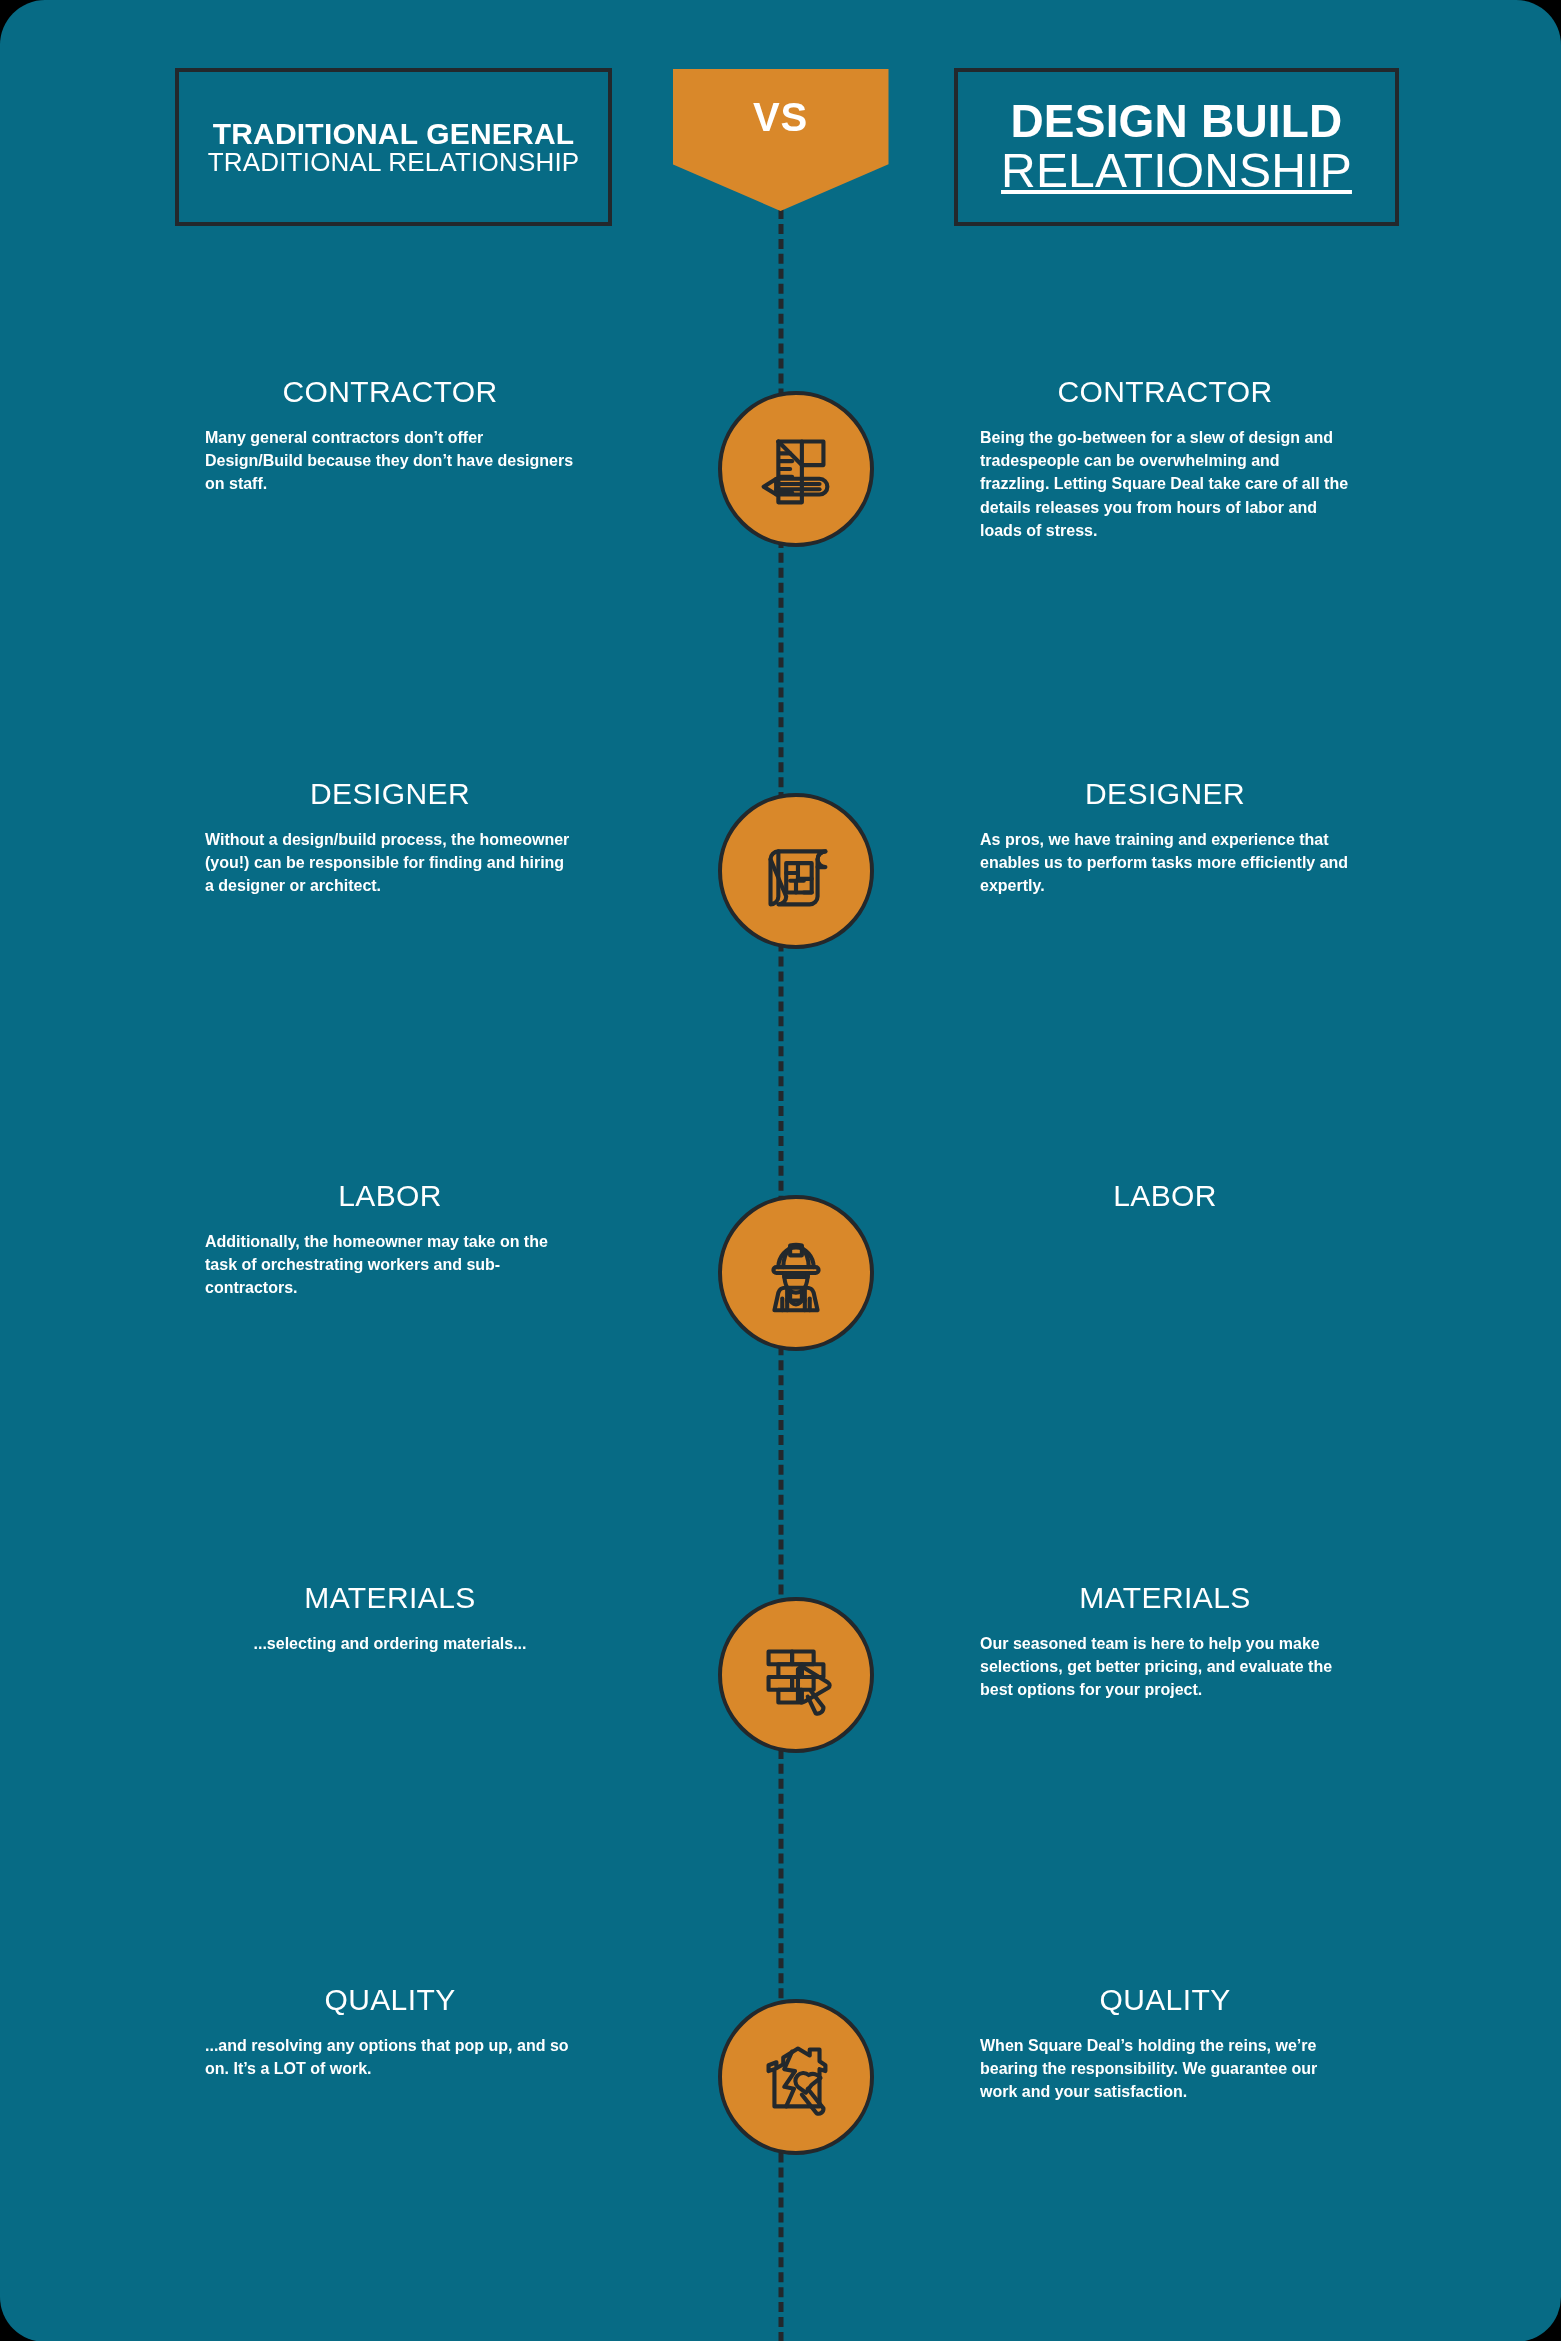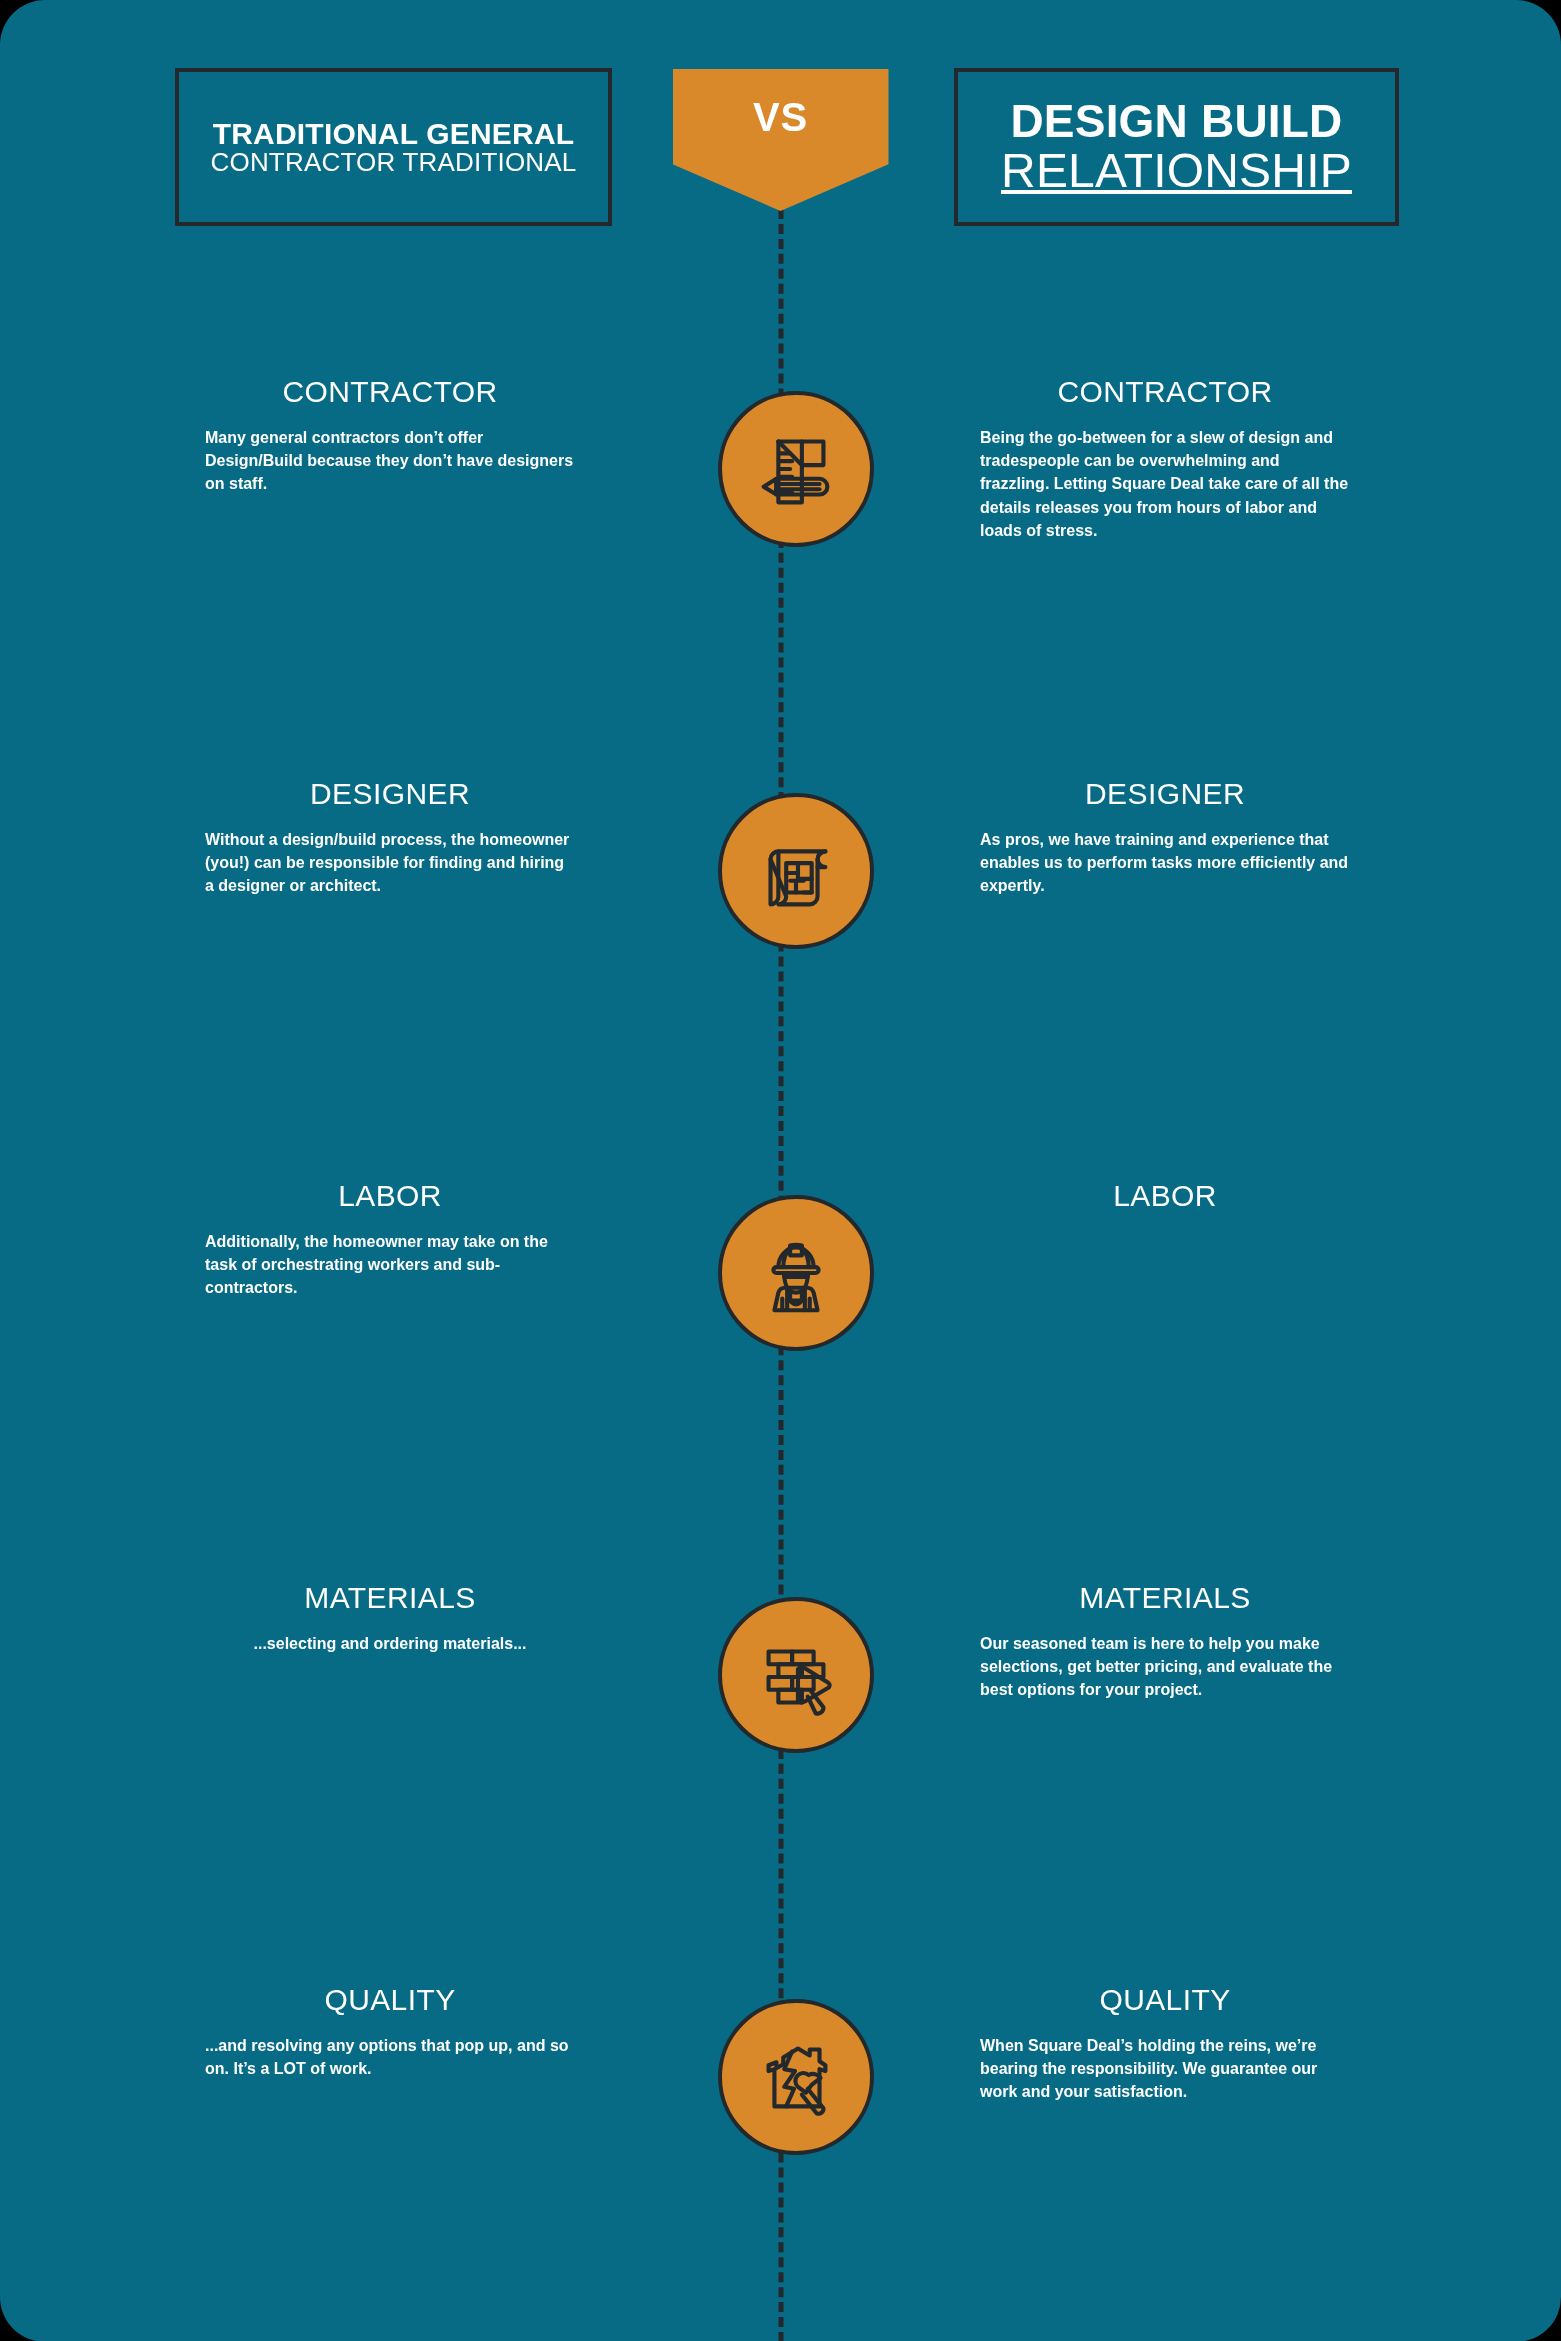--- a/index.html
+++ b/index.html
@@ -174,21 +174,21 @@
 <body>
 
 <div id="canvas">
 
   <div class="spine" id="spine-main"></div>
 
   <div class="header-row">
 
     <div class="hdr-box" id="hdr-left">
       <div class="hdr-l1">TRADITIONAL GENERAL</div>
-      <div class="hdr-l2">CONTRACTOR TRADITIONAL</div>
+      <div class="hdr-l2">TRADITIONAL RELATIONSHIP</div>
     </div>
 
     <div id="vs-banner">
       <span id="vs-label">VS</span>
     </div>
 
     <div class="hdr-box" id="hdr-right">
       <div class="hdr-l1">DESIGN BUILD</div>
       <div class="hdr-l2">RELATIONSHIP</div>
     </div>

